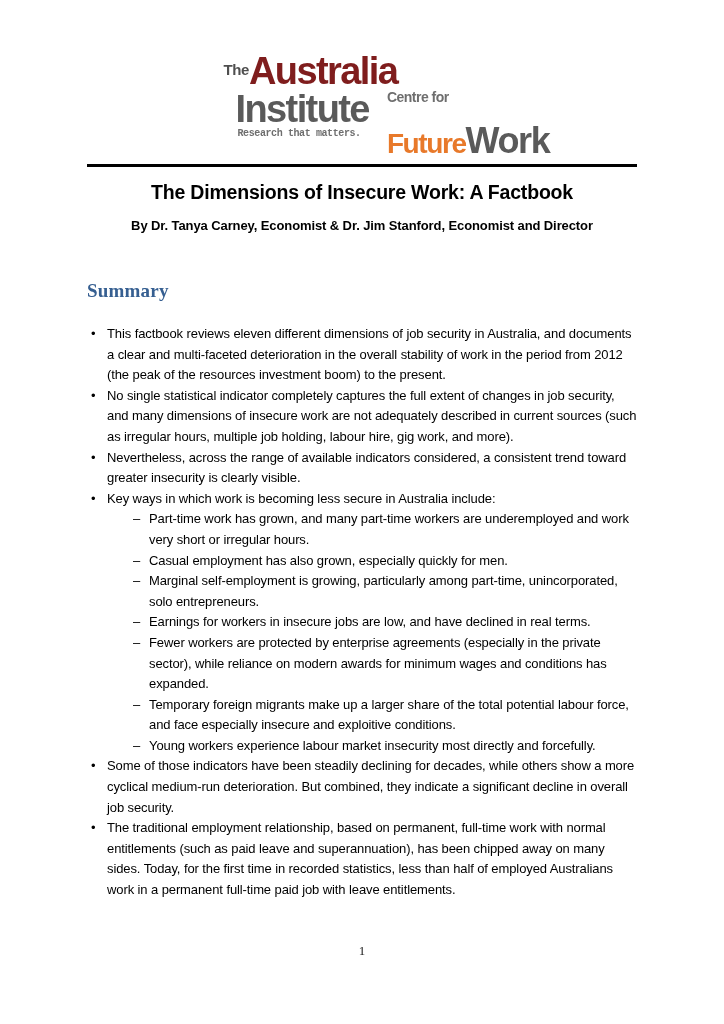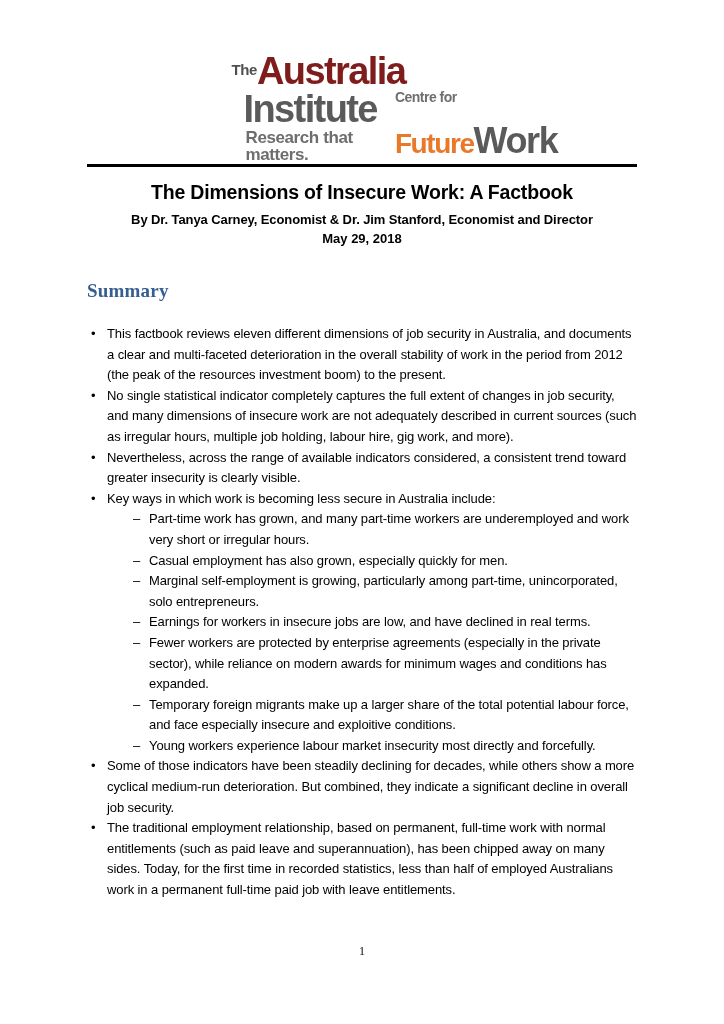--- a/index.html
+++ b/index.html
@@ -20,21 +20,21 @@
     position: relative;
     width: 724px;
     height: 1024px;
     background: #ffffff;
     box-sizing: border-box;
   }
 
   
   .logo-wrap {
     position: absolute;
-    left: 12px;
+    left: 4px;
     top: 52px;
     width: 627px;
     display: flex;
     justify-content: center;
     padding-left: 48px;
   }
   .logo {
     display: block;
     position: relative;
     width: 300px;
@@ -78,23 +78,23 @@
   }
   .logo-institute {
     font-family: "Liberation Sans", sans-serif;
     font-weight: bold;
     font-size: 38px;
     color: #5a5a5a;
     letter-spacing: -1.6px;
     line-height: 1;
   }
   .logo-tagline {
-    font-family: Liberation Sans, sans-serif;
-    font-weight: bold;
-    font-size: 17px;
+    font-family: Liberation Mono, monospace;
+    font-weight: bold;
+    font-size: 10px;
     color: #6e6e6e;
     letter-spacing: -0.4px;
     line-height: 1;
     margin-top: 1px;
     padding-left: 2px;
   }
   .logo-divider {
     width: 2px;
     background: #9a9a9a;
     height: 48px;
@@ -152,21 +152,21 @@
     width: 550px;
     text-align: center;
   }
   .doc-title {
     font-family: "Liberation Sans", sans-serif;
     font-weight: bold;
     font-size: 19.5px;
     color: #000000;
     letter-spacing: -0.2px;
     line-height: 1.25;
-    margin: 0 0 7px 0;
+    margin: 0 0 13px 0;
   }
   .doc-authors {
     font-family: "Liberation Sans", sans-serif;
     font-weight: bold;
     font-size: 13px;
     color: #000000;
     letter-spacing: -0.1px;
     line-height: 1.45;
     margin: 0;
   }
@@ -283,21 +283,20 @@
         </div>
       </div>
     </div>
   </div>
 
   <div class="hrule"></div>
 
   <div class="title-block">
     <h1 class="doc-title">The Dimensions of Insecure Work: A Factbook</h1>
     <p class="doc-authors">By Dr. Tanya Carney, Economist &amp; Dr. Jim Stanford, Economist and Director</p>
-    <p class="doc-date">May 29, 2018</p>
   </div>
 
   <h2 class="summary-heading">Summary</h2>
 
   <div class="body-content">
     <ul class="level1">
 
       <li class="bullet-l1">
         <span class="bullet-dot">•</span>
         <span>This factbook reviews eleven different dimensions of job security in Australia, and documents a clear and multi-faceted deterioration in the overall stability of work in the period from 2012 (the peak of the resources investment boom) to the present.</span>

